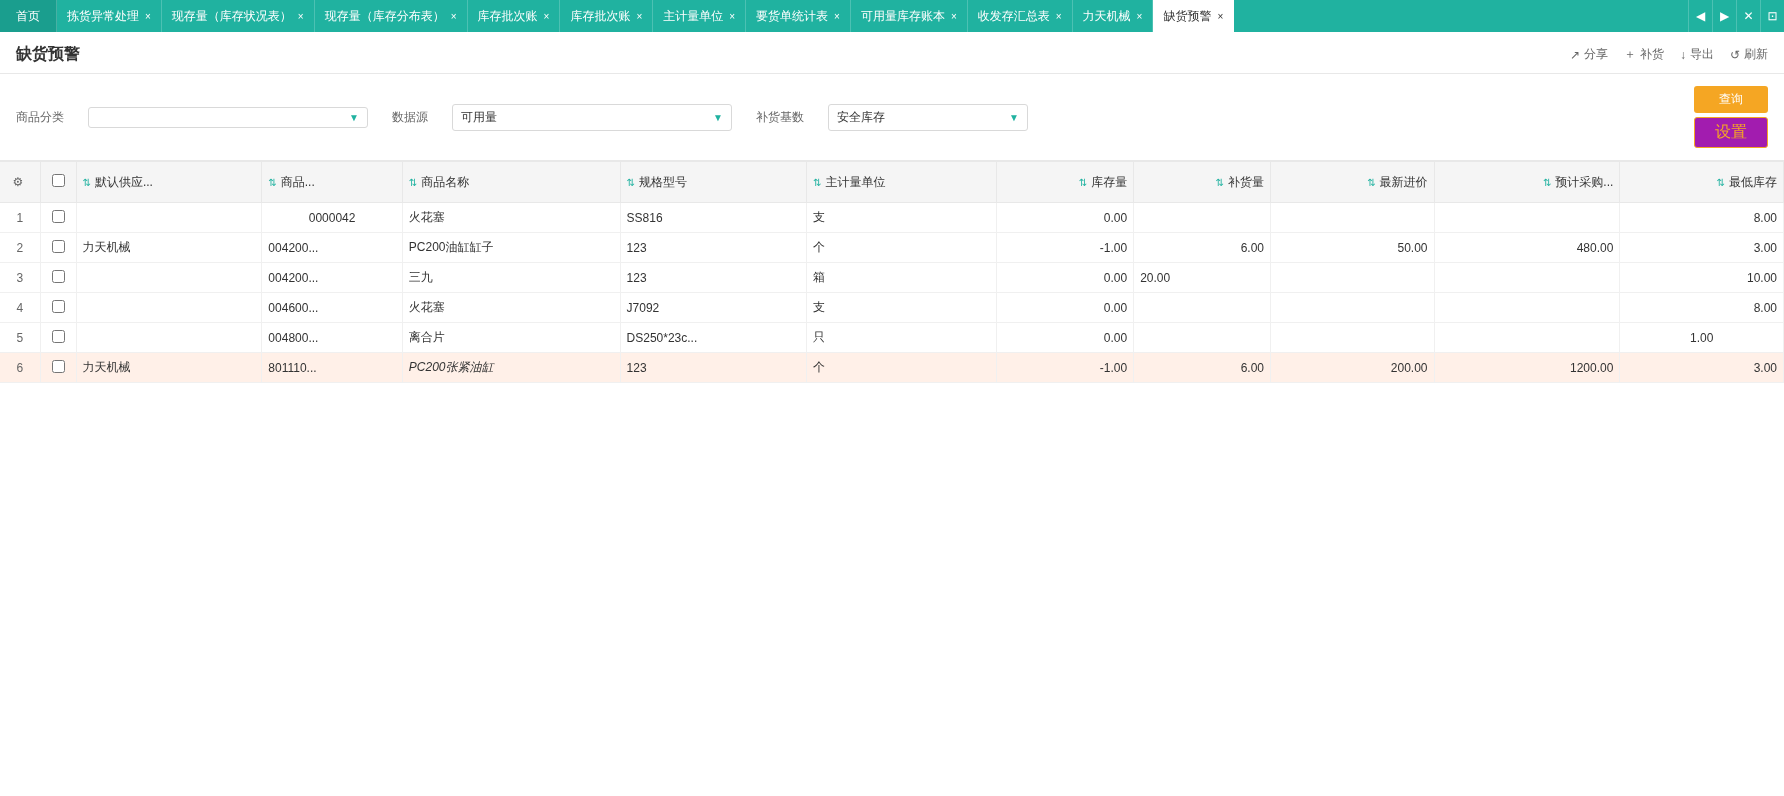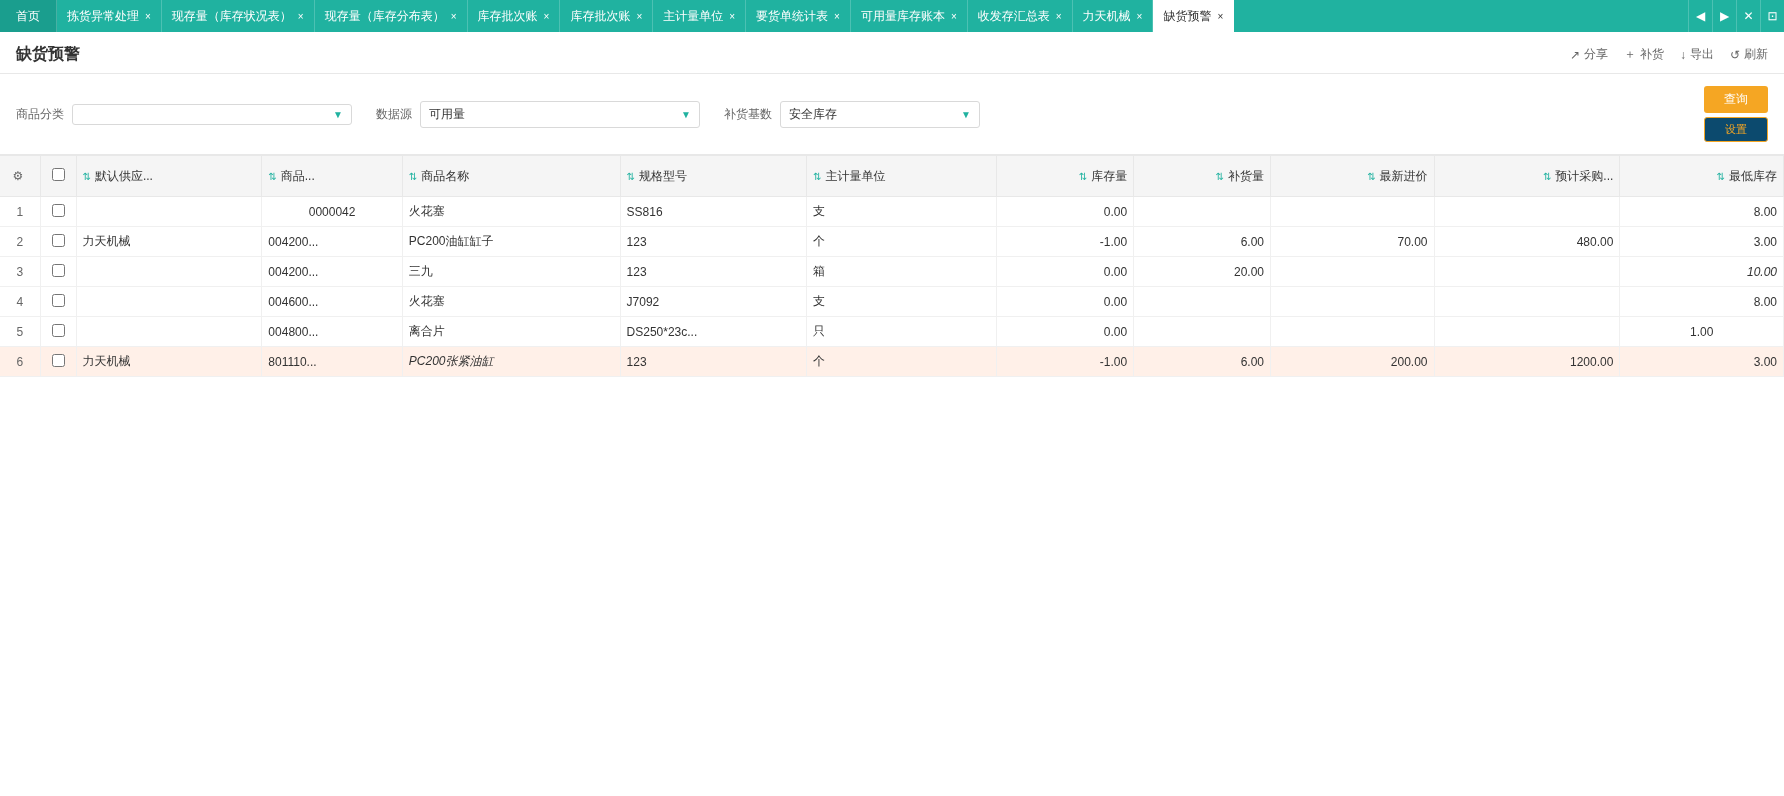--- a/index.html
+++ b/index.html
@@ -93,21 +93,21 @@
     .filter-area {
       display: flex;
       align-items: center;
       padding: 12px 16px;
       gap: 24px;
       border-bottom: 1px solid #e8e8e8;
     }
     .filter-group {
       display: flex;
       align-items: center;
-      gap: 8px;
+      gap: 24px;
     }
     .filter-label {
       color: #666;
       white-space: nowrap;
       font-size: 12px;
     }
     .filter-select {
       display: flex;
       align-items: center;
       border: 1px solid #d9d9d9;
@@ -135,27 +135,27 @@
     .btn-query {
       background: #f5a623;
       color: #fff;
       border: none;
       border-radius: 3px;
       padding: 5px 20px;
       cursor: pointer;
       font-size: 12px;
     }
     .btn-settings {
-      background: #0c4a6e;
+      background: #a21caf;
       color: #f5a623;
       border: 1px solid #f5a623;
       border-radius: 3px;
       padding: 4px 20px;
       cursor: pointer;
-      font-size: 11px;
+      font-size: 16px;
     }
 
     
     .table-container {
       padding: 0 0;
     }
     table {
       width: 100%;
       border-collapse: collapse;
       font-size: 12px;
@@ -412,37 +412,37 @@
           <tr>
             <td class="row-num" style="text-align: center;">2</td>
             <td style="text-align: center;"><input type="checkbox" style=""></td>
             <td style="text-align: left;">力天机械</td>
             <td style="text-align: left;">004200...</td>
             <td style="text-align: left;">PC200油缸缸子</td>
             <td style="text-align: left;">123</td>
             <td style="text-align: left;">个</td>
             <td style="text-align: right;">-1.00</td>
             <td style="text-align: right;">6.00</td>
-            <td style="text-align: right;">70.00</td>
+            <td style="text-align: right;">50.00</td>
             <td style="text-align: right;">480.00</td>
             <td style="text-align: right;">3.00</td>
           </tr>
           <tr>
             <td class="row-num" style="text-align: center;">3</td>
             <td style="text-align: center;"><input type="checkbox" style=""></td>
             <td style="text-align: left;"></td>
             <td style="text-align: left;">004200...</td>
             <td style="text-align: left;">三九</td>
             <td style="text-align: left;">123</td>
             <td style="text-align: left;">箱</td>
             <td style="text-align: right;">0.00</td>
-            <td style="text-align: right;">20.00</td>
-            <td style="text-align: right;"></td>
-            <td style="text-align: right;"></td>
-            <td style="text-align: right; font-style: italic;">10.00</td>
+            <td style="">20.00</td>
+            <td style="text-align: right;"></td>
+            <td style="text-align: right;"></td>
+            <td style="text-align: right;">10.00</td>
           </tr>
           <tr>
             <td class="row-num" style="text-align: center;">4</td>
             <td style="text-align: center;"><input type="checkbox" style=""></td>
             <td style="text-align: left;"></td>
             <td style="text-align: left;">004600...</td>
             <td style="text-align: left;">火花塞</td>
             <td style="text-align: left;">J7092</td>
             <td style="text-align: left;">支</td>
             <td style="text-align: right;">0.00</td>

